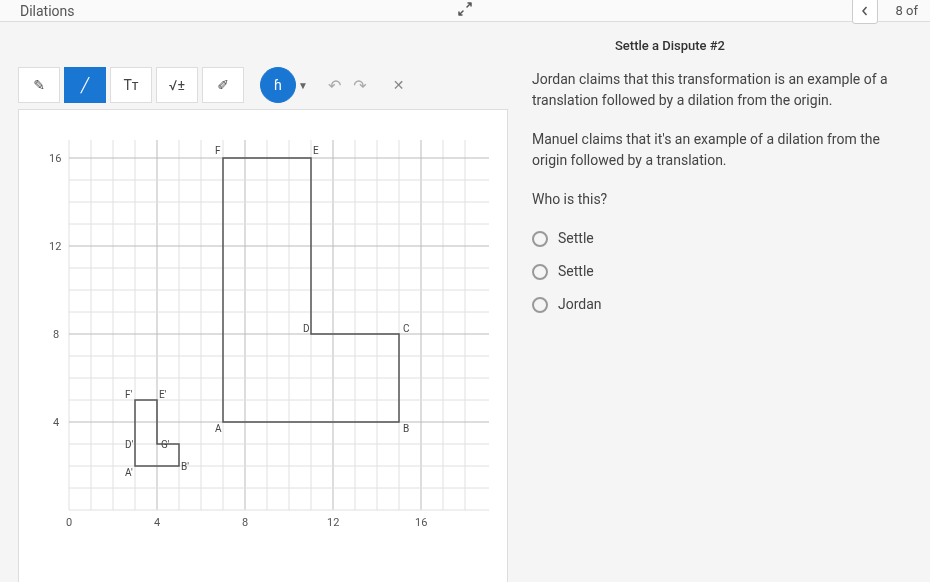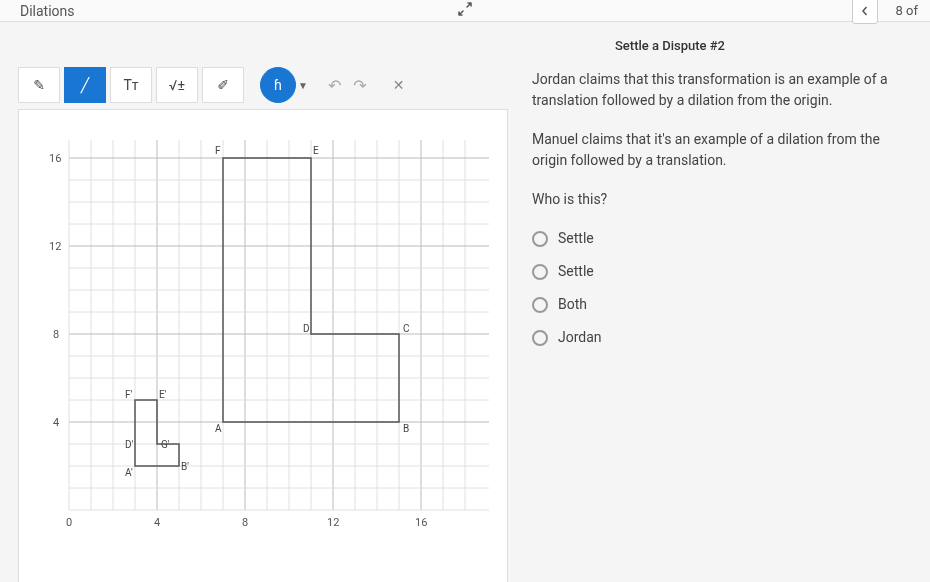--- a/index.html
+++ b/index.html
@@ -274,22 +274,18 @@
         <div class="option-row">
           <span class="radio-circle"></span>
           <span>Settle</span>
         </div>
         <div class="option-row">
           <span class="radio-circle"></span>
           <span>Settle</span>
         </div>
         <div class="option-row">
           <span class="radio-circle"></span>
-          <span>Both</span>
-        </div>
-        <div class="option-row">
-          <span class="radio-circle"></span>
           <span>Jordan</span>
         </div>
       </div>
     </div>
   </div>
 </div>
 
 </body></html>

